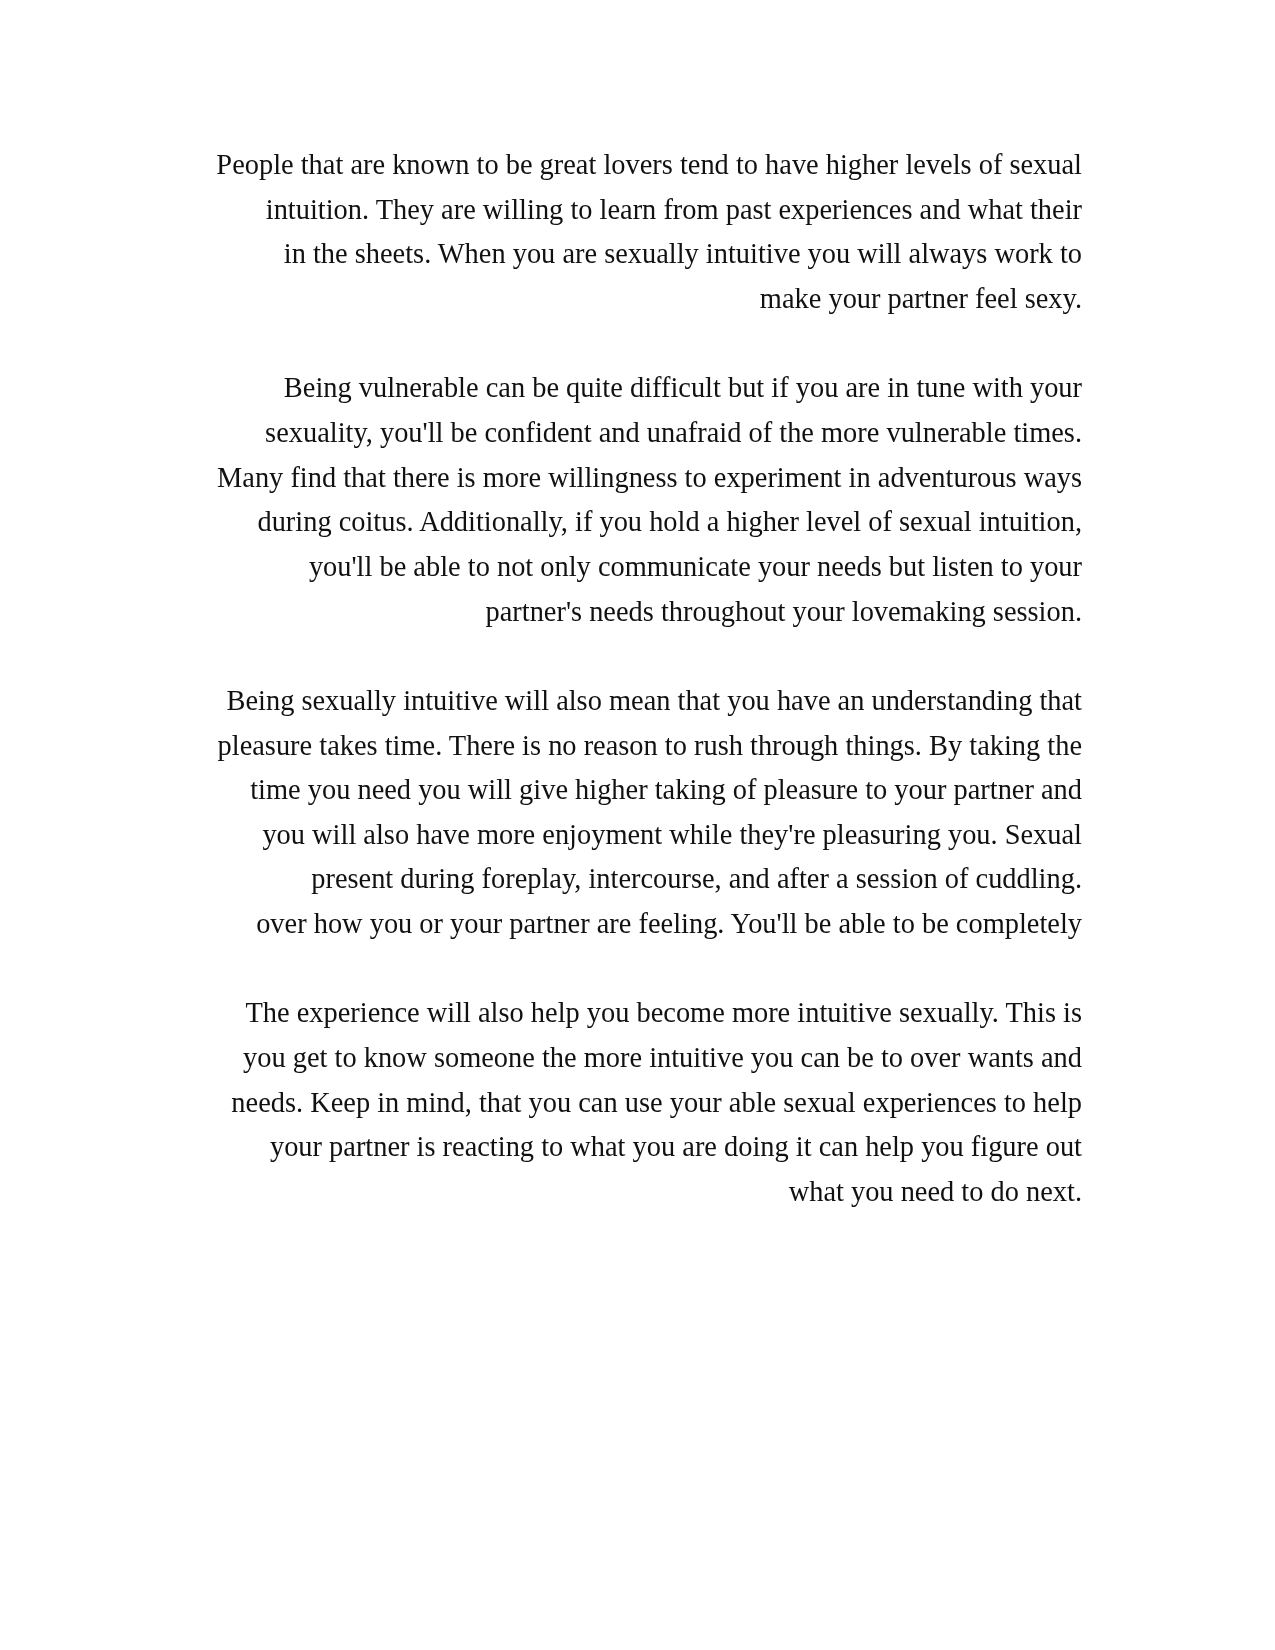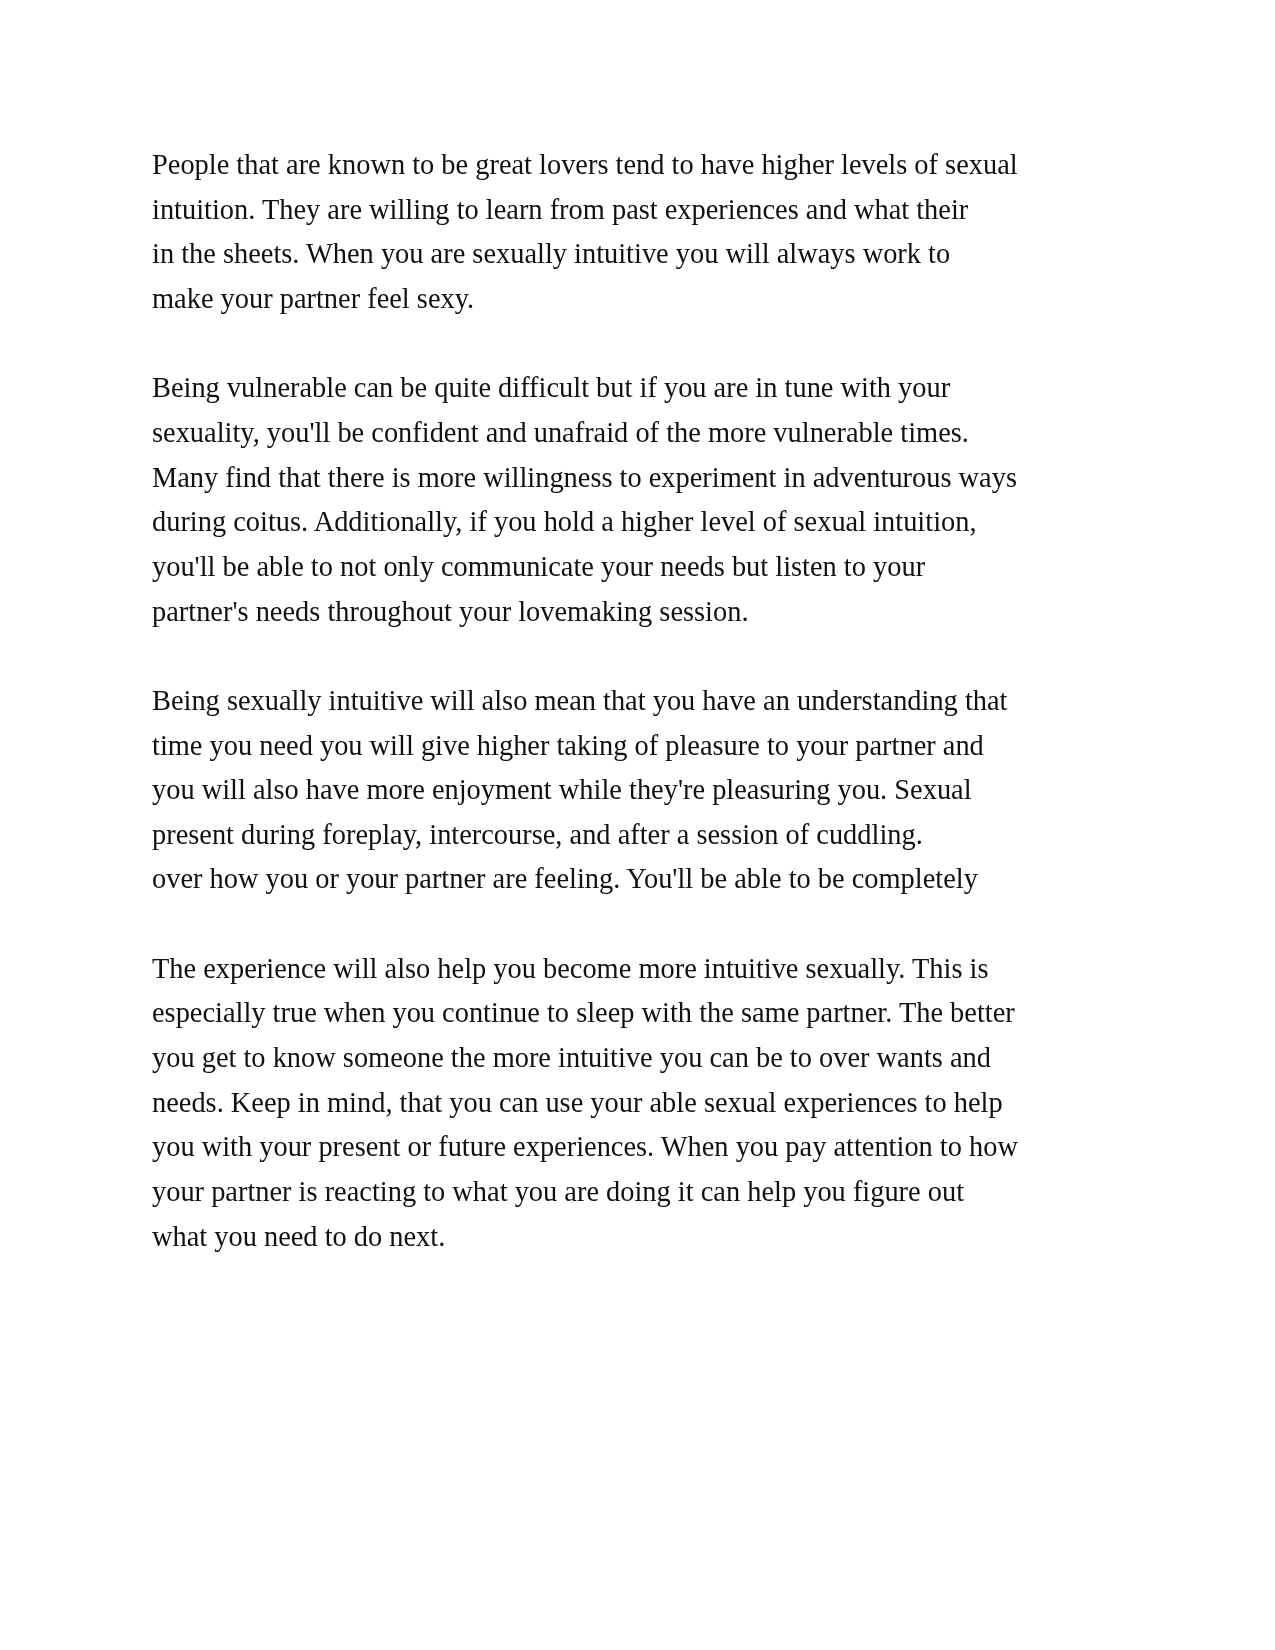--- a/index.html
+++ b/index.html
@@ -23,20 +23,21 @@
       line-height: 44.65px;
       color: #111111;
     }
     .para {
       margin: 0 0 44.65px 0;
       white-space: normal;
     }
     .line {
       display: block;
       white-space: nowrap;
+      text-align: right;
     }
   </style>
 </head>
 <body>
 
 <div class="page">
   <p class="para">
     <span class="line">People that are known to be great lovers tend to have higher levels of sexual</span>
     <span class="line">intuition. They are willing to learn from past experiences and what their</span>
     <span class="line">in the sheets. When you are sexually intuitive you will always work to</span>
@@ -45,27 +46,26 @@
   <p class="para">
     <span class="line">Being vulnerable can be quite difficult but if you are in tune with your</span>
     <span class="line">sexuality, you'll be confident and unafraid of the more vulnerable times.</span>
     <span class="line">Many find that there is more willingness to experiment in adventurous ways</span>
     <span class="line">during coitus. Additionally, if you hold a higher level of sexual intuition,</span>
     <span class="line">you'll be able to not only communicate your needs but listen to your</span>
     <span class="line">partner's needs throughout your lovemaking session.</span>
   </p>
   <p class="para">
     <span class="line">Being sexually intuitive will also mean that you have an understanding that</span>
+    <span class="line">pleasure takes time. There is no reason to rush through things. By taking the</span>
     <span class="line">time you need you will give higher taking of pleasure to your partner and</span>
     <span class="line">you will also have more enjoyment while they're pleasuring you. Sexual</span>
     <span class="line">present during foreplay, intercourse, and after a session of cuddling.</span>
     <span class="line">over how you or your partner are feeling. You'll be able to be completely</span>
   </p>
   <p class="para">
     <span class="line">The experience will also help you become more intuitive sexually. This is</span>
-    <span class="line">especially true when you continue to sleep with the same partner. The better</span>
     <span class="line">you get to know someone the more intuitive you can be to over wants and</span>
     <span class="line">needs. Keep in mind, that you can use your able sexual experiences to help</span>
-    <span class="line">you with your present or future experiences. When you pay attention to how</span>
     <span class="line">your partner is reacting to what you are doing it can help you figure out</span>
     <span class="line">what you need to do next.</span>
   </p>
 </div>
 
 </body></html>

